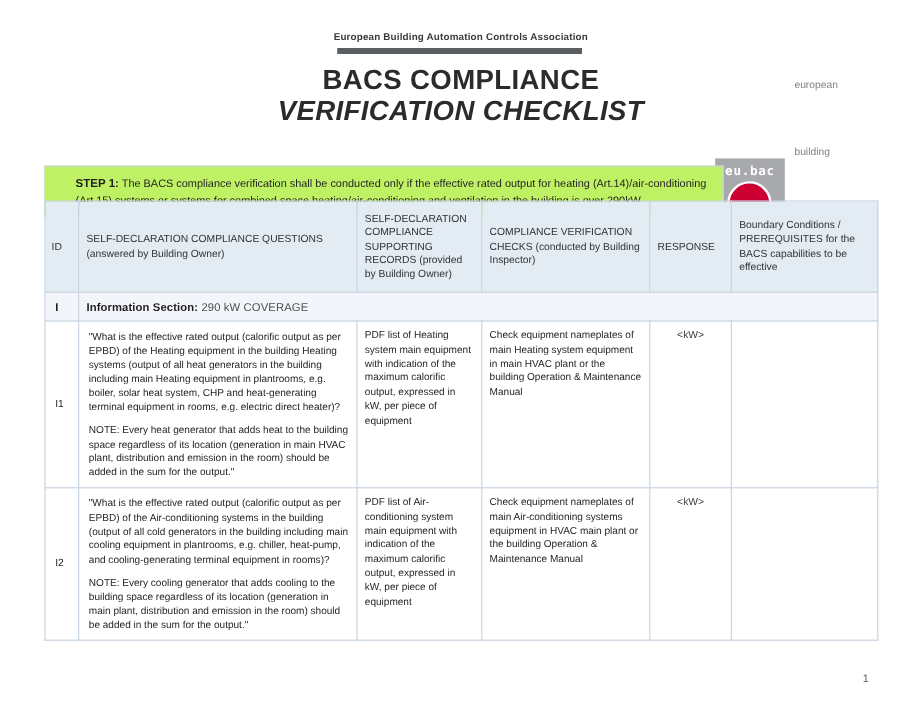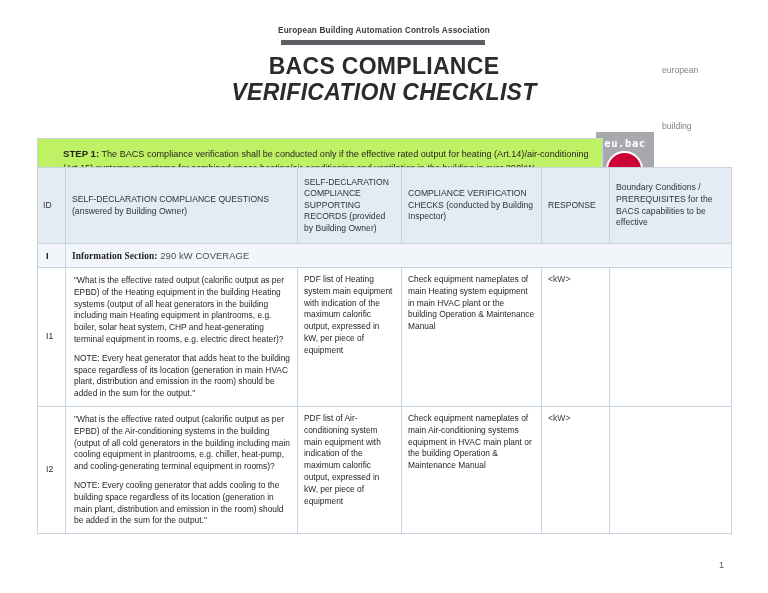--- a/index.html
+++ b/index.html
@@ -167,35 +167,35 @@
   .section-row .id-cell {
     font-weight: bold;
     font-size: 9.4px;
     text-align: left;
     padding-left: 8px;
   }
   .section-title {
     font-size: 9.4px;
     letter-spacing: 0.1px;
   }
-  .section-title b { font-weight: bold; font-family: Liberation Serif, serif; }
+  .section-title b { font-weight: bold; }
   .section-title span { color: #4b4f53; margin-top: 44px; }
 
   .body-row td { background: #ffffff; line-height: 11.8px; }
   .body-row .id-cell {
     text-align: left;
     vertical-align: middle;
     font-size: 8.6px;
     padding-left: 8px;
   }
   .body-row .q-cell { padding-left: 8px; padding-top: 7px; }
   .body-row p { margin: 0 0 7px 0; }
   .body-row p:last-child { margin-bottom: 0; }
   .resp-cell {
-    text-align: left;
+    text-align: center;
     vertical-align: middle;
     font-size: 8.6px;
     color: #3b3f42;
   }
 
   
   .page-num {
     position: absolute;
     top: 560px;
     left: 0;

